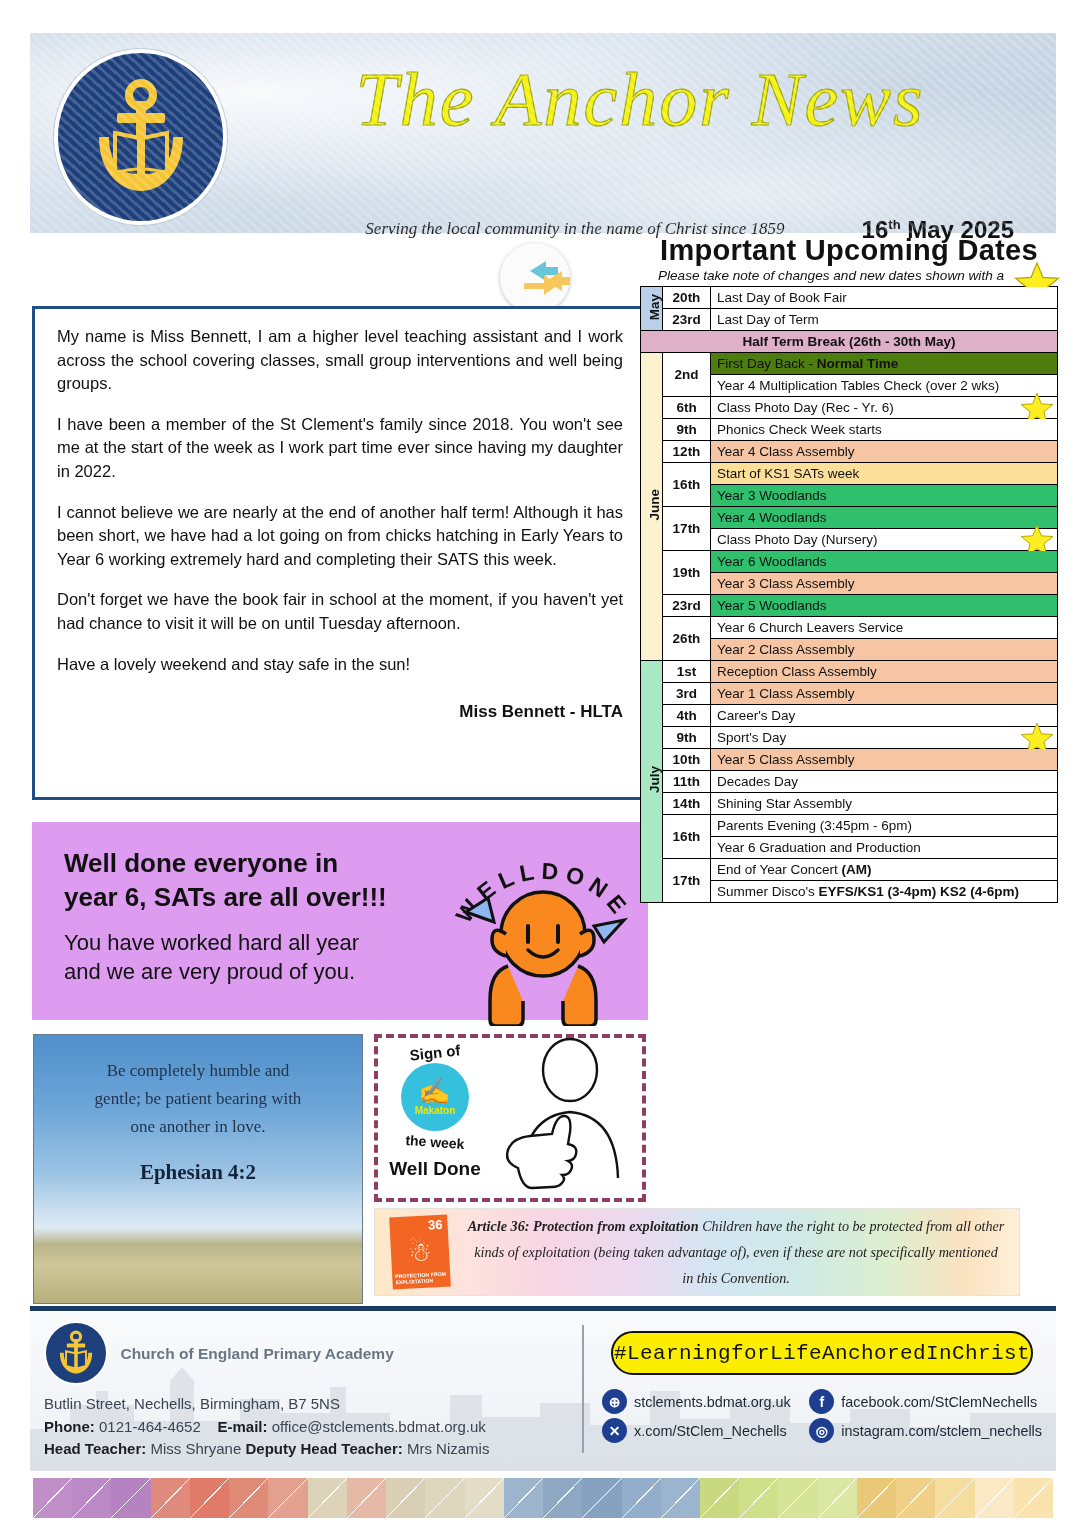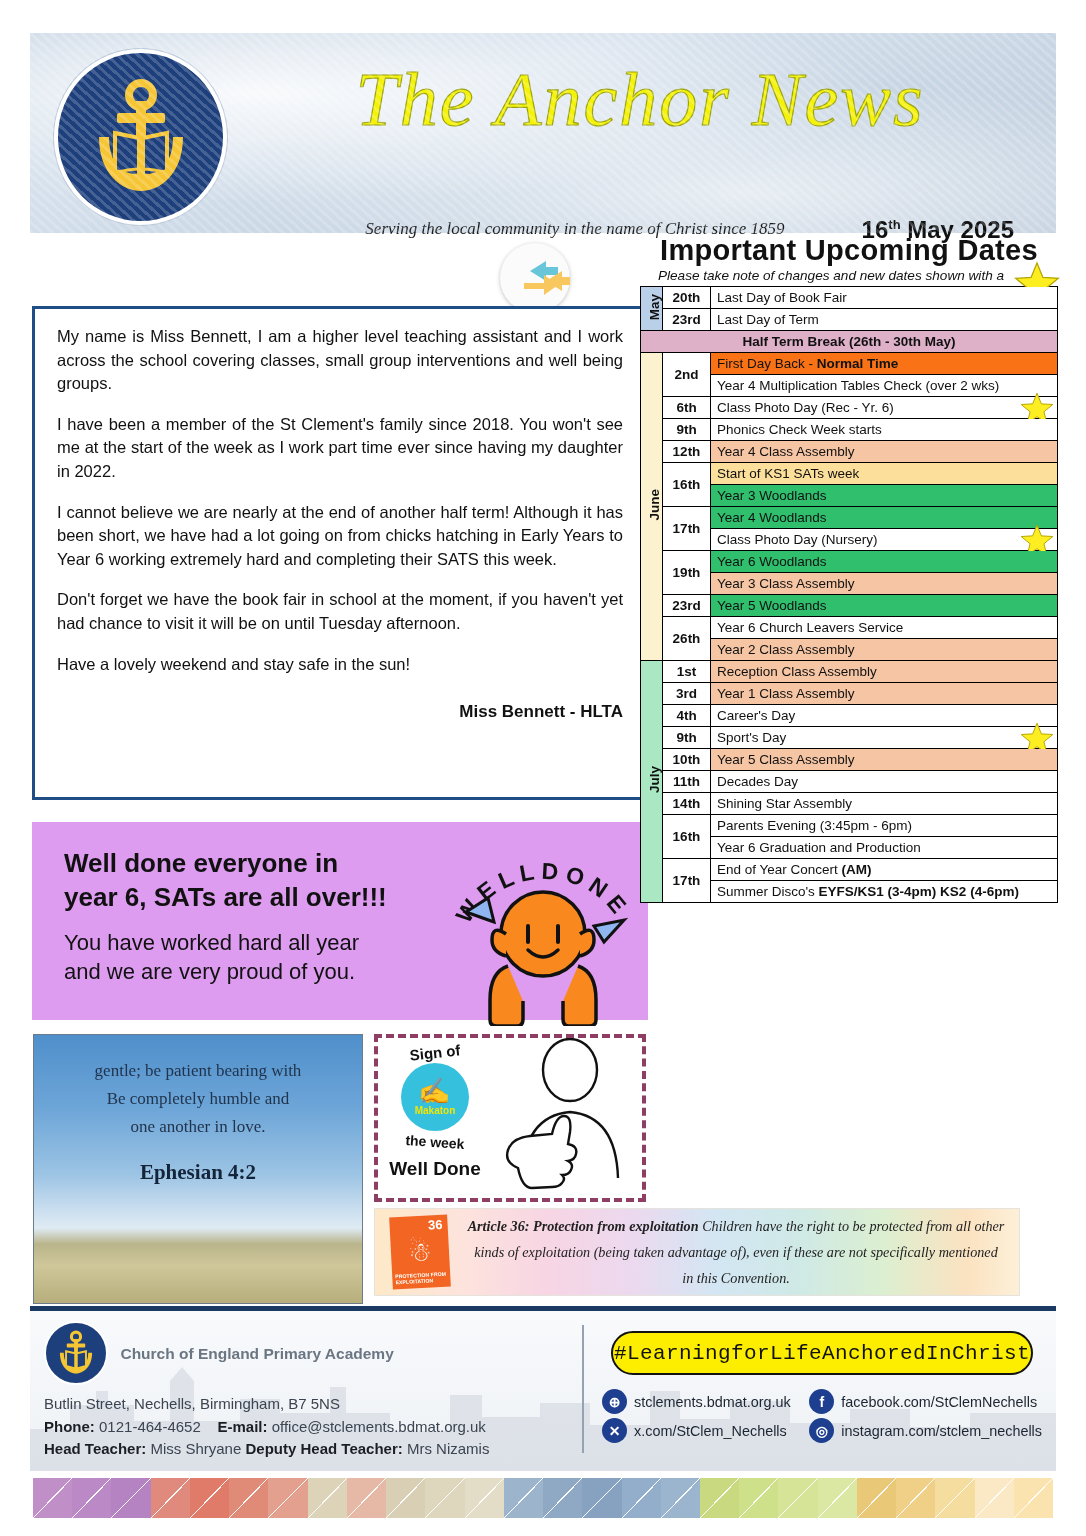--- a/index.html
+++ b/index.html
@@ -286,22 +286,22 @@
         <path d="M58 88 q-14 -10 -14 6 q0 12 14 16" fill="#f9891e" stroke="#111" stroke-width="3.5"></path>
         <path d="M132 88 q14 -10 14 6 q0 12 -14 16" fill="#f9891e" stroke="#111" stroke-width="3.5"></path>
         <path d="M46 76 L18 66 L40 52 Z" fill="#8fb6f0" stroke="#111" stroke-width="3"></path>
         <path d="M146 80 L176 74 L156 96 Z" fill="#8fb6f0" stroke="#111" stroke-width="3"></path>
       </svg>
     </div>
   </div>
 
   <div class="verse">
     <div class="vt">
+      <div>Be completely humble and</div>
       <div>gentle; be patient bearing with</div>
-      <div>Be completely humble and</div>
       <div>one another in love.</div>
       <div class="vref">Ephesian 4:2</div>
     </div>
   </div>
 
   <div class="makaton">
     <div class="mk-left">
       <div class="mk-signof">Sign of</div>
       <div class="mk-circle">
         <span class="glyph">✍</span>
@@ -344,21 +344,21 @@
           <tr>
             <td class="daycol" rowspan="1">23rd</td>
             <td class="evt" style="background:#ffffff">Last Day of Term</td>
           </tr>
           <tr>
             <td class="break" colspan="3">Half Term Break  (26th - 30th May)</td>
           </tr>
           <tr>
             <td class="mcol" rowspan="14" style="background:#fdf2cf"><span>June</span></td>
             <td class="daycol" rowspan="2">2nd</td>
-            <td class="evt" style="background:#f97316">First Day Back - <b>Normal Time</b></td>
+            <td class="evt" style="background:#4d7c0f">First Day Back - <b>Normal Time</b></td>
           </tr>
           <tr>
             <td class="evt" style="background:#ffffff">Year 4 Multiplication Tables Check (over 2 wks)</td>
           </tr>
           <tr>
             <td class="daycol" rowspan="1">6th</td>
             <td class="evt" style="background:#ffffff">Class Photo Day (Rec - Yr. 6)<svg class="star-cell" width="34" height="34" viewBox="0 0 46 46">
                 <polygon points="23,3 28.9,17.4 44.4,18.3 32.4,28.1 36.2,43.2 23,34.8 9.8,43.2 13.6,28.1 1.6,18.3 17.1,17.4" fill="#fcee21" stroke="#b5a400" stroke-width="1.3"></polygon>
               </svg></td>
           </tr>

